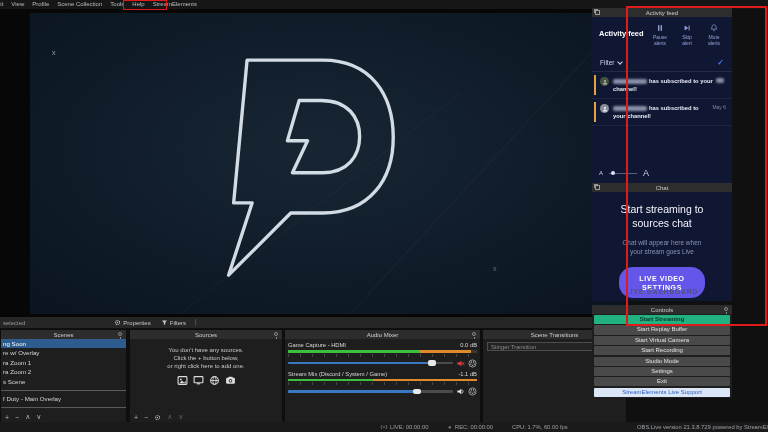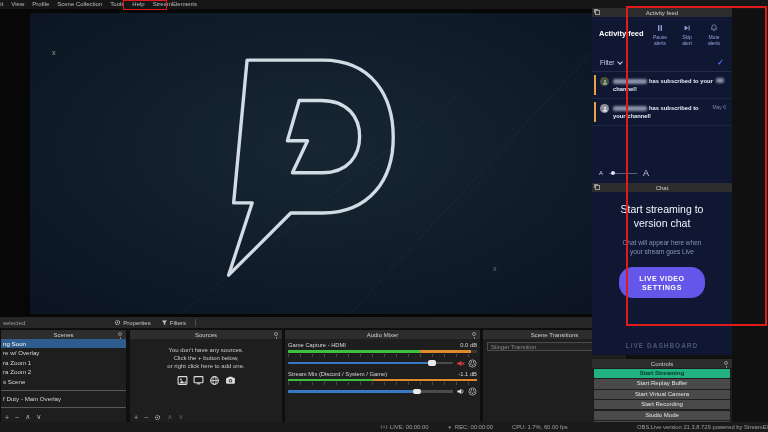--- a/index.html
+++ b/index.html
@@ -78,21 +78,21 @@
   .feed-item::before{content:"";position:absolute;left:2px;top:3px;bottom:3px;width:2px;background:#e6a23c}
   .feed-ava{width:9px;height:9px;border-radius:50%;flex:0 0 auto;margin-right:4px;display:flex;align-items:center;justify-content:center}
   .feed-txt{font-size:5.8px;line-height:8px;color:#e8ecf8;font-weight:bold}
   .blur{display:inline-block;width:34px;height:5px;background:#8890a6;border-radius:2px;filter:blur(1.3px);vertical-align:middle;margin-right:2px}
   .time{font-size:5px;color:#7d86a8;margin-left:auto;padding-left:3px;white-space:nowrap}
   .fs-row{position:absolute;left:7px;bottom:5px;display:flex;align-items:center;color:#c9cfe6}
   .fs-a-sm{font-size:6px}
   .fs-track{position:relative;width:28px;height:1px;background:#58608a;margin:0 6px}
   .fs-dot{position:absolute;left:2px;top:-1.5px;width:4px;height:4px;border-radius:50%;background:#dfe4f6}
   .fs-a-lg{font-size:9px}
-  #chat-content{height:163px;background:#101733;position:relative;text-align:center}
+  #chat-content{height:109px;background:#101733;position:relative;text-align:center}
   .chat-h{font-size:10.5px;line-height:13.5px;color:#f2f4fb;padding-top:11px}
   .chat-s{font-size:6.5px;line-height:9px;color:#8a93b8;padding-top:8px}
   .chat-btn{margin:11px auto 0;width:86px;height:31px;border-radius:14px;background:#6356e8;color:#fff;
     font-size:7px;font-weight:bold;letter-spacing:.6px;line-height:9px;display:flex;flex-direction:column;align-items:center;justify-content:center}
   .chat-dash{position:absolute;bottom:6px;width:100%;font-size:6.5px;font-weight:bold;letter-spacing:1px;color:#4d5577}
   #ctl-content{background:#1e1e1e;padding:1px 2px;height:84px}
   .ctl-btn{height:9.2px;margin-bottom:1.2px;background:#4a4a4a;color:#e2e2e2;font-size:6px;line-height:9.2px;text-align:center;border-radius:1px;overflow:hidden}
   .ctl-btn.green{background:#22b180;color:#0a3427;font-weight:bold}
   .ctl-btn.se{background:#dbe7f7;color:#2b5cc4}
   
@@ -372,21 +372,21 @@
     </div>
   </div>
 
   <div class="se-hd">
     <span class="dock-ico"></span>
     <span>Chat</span>
   </div>
   <div id="chat-content">
     <div class="chat-h">
       <div>Start streaming to</div>
-      <div>version chat</div>
+      <div>sources chat</div>
     </div>
     <div class="chat-s">
       <div>Chat will appear here when</div>
       <div>your stream goes Live</div>
     </div>
     <div class="chat-btn">
       <span>LIVE VIDEO</span>
       <span>SETTINGS</span>
     </div>
     <div class="chat-dash">LIVE DASHBOARD</div>

